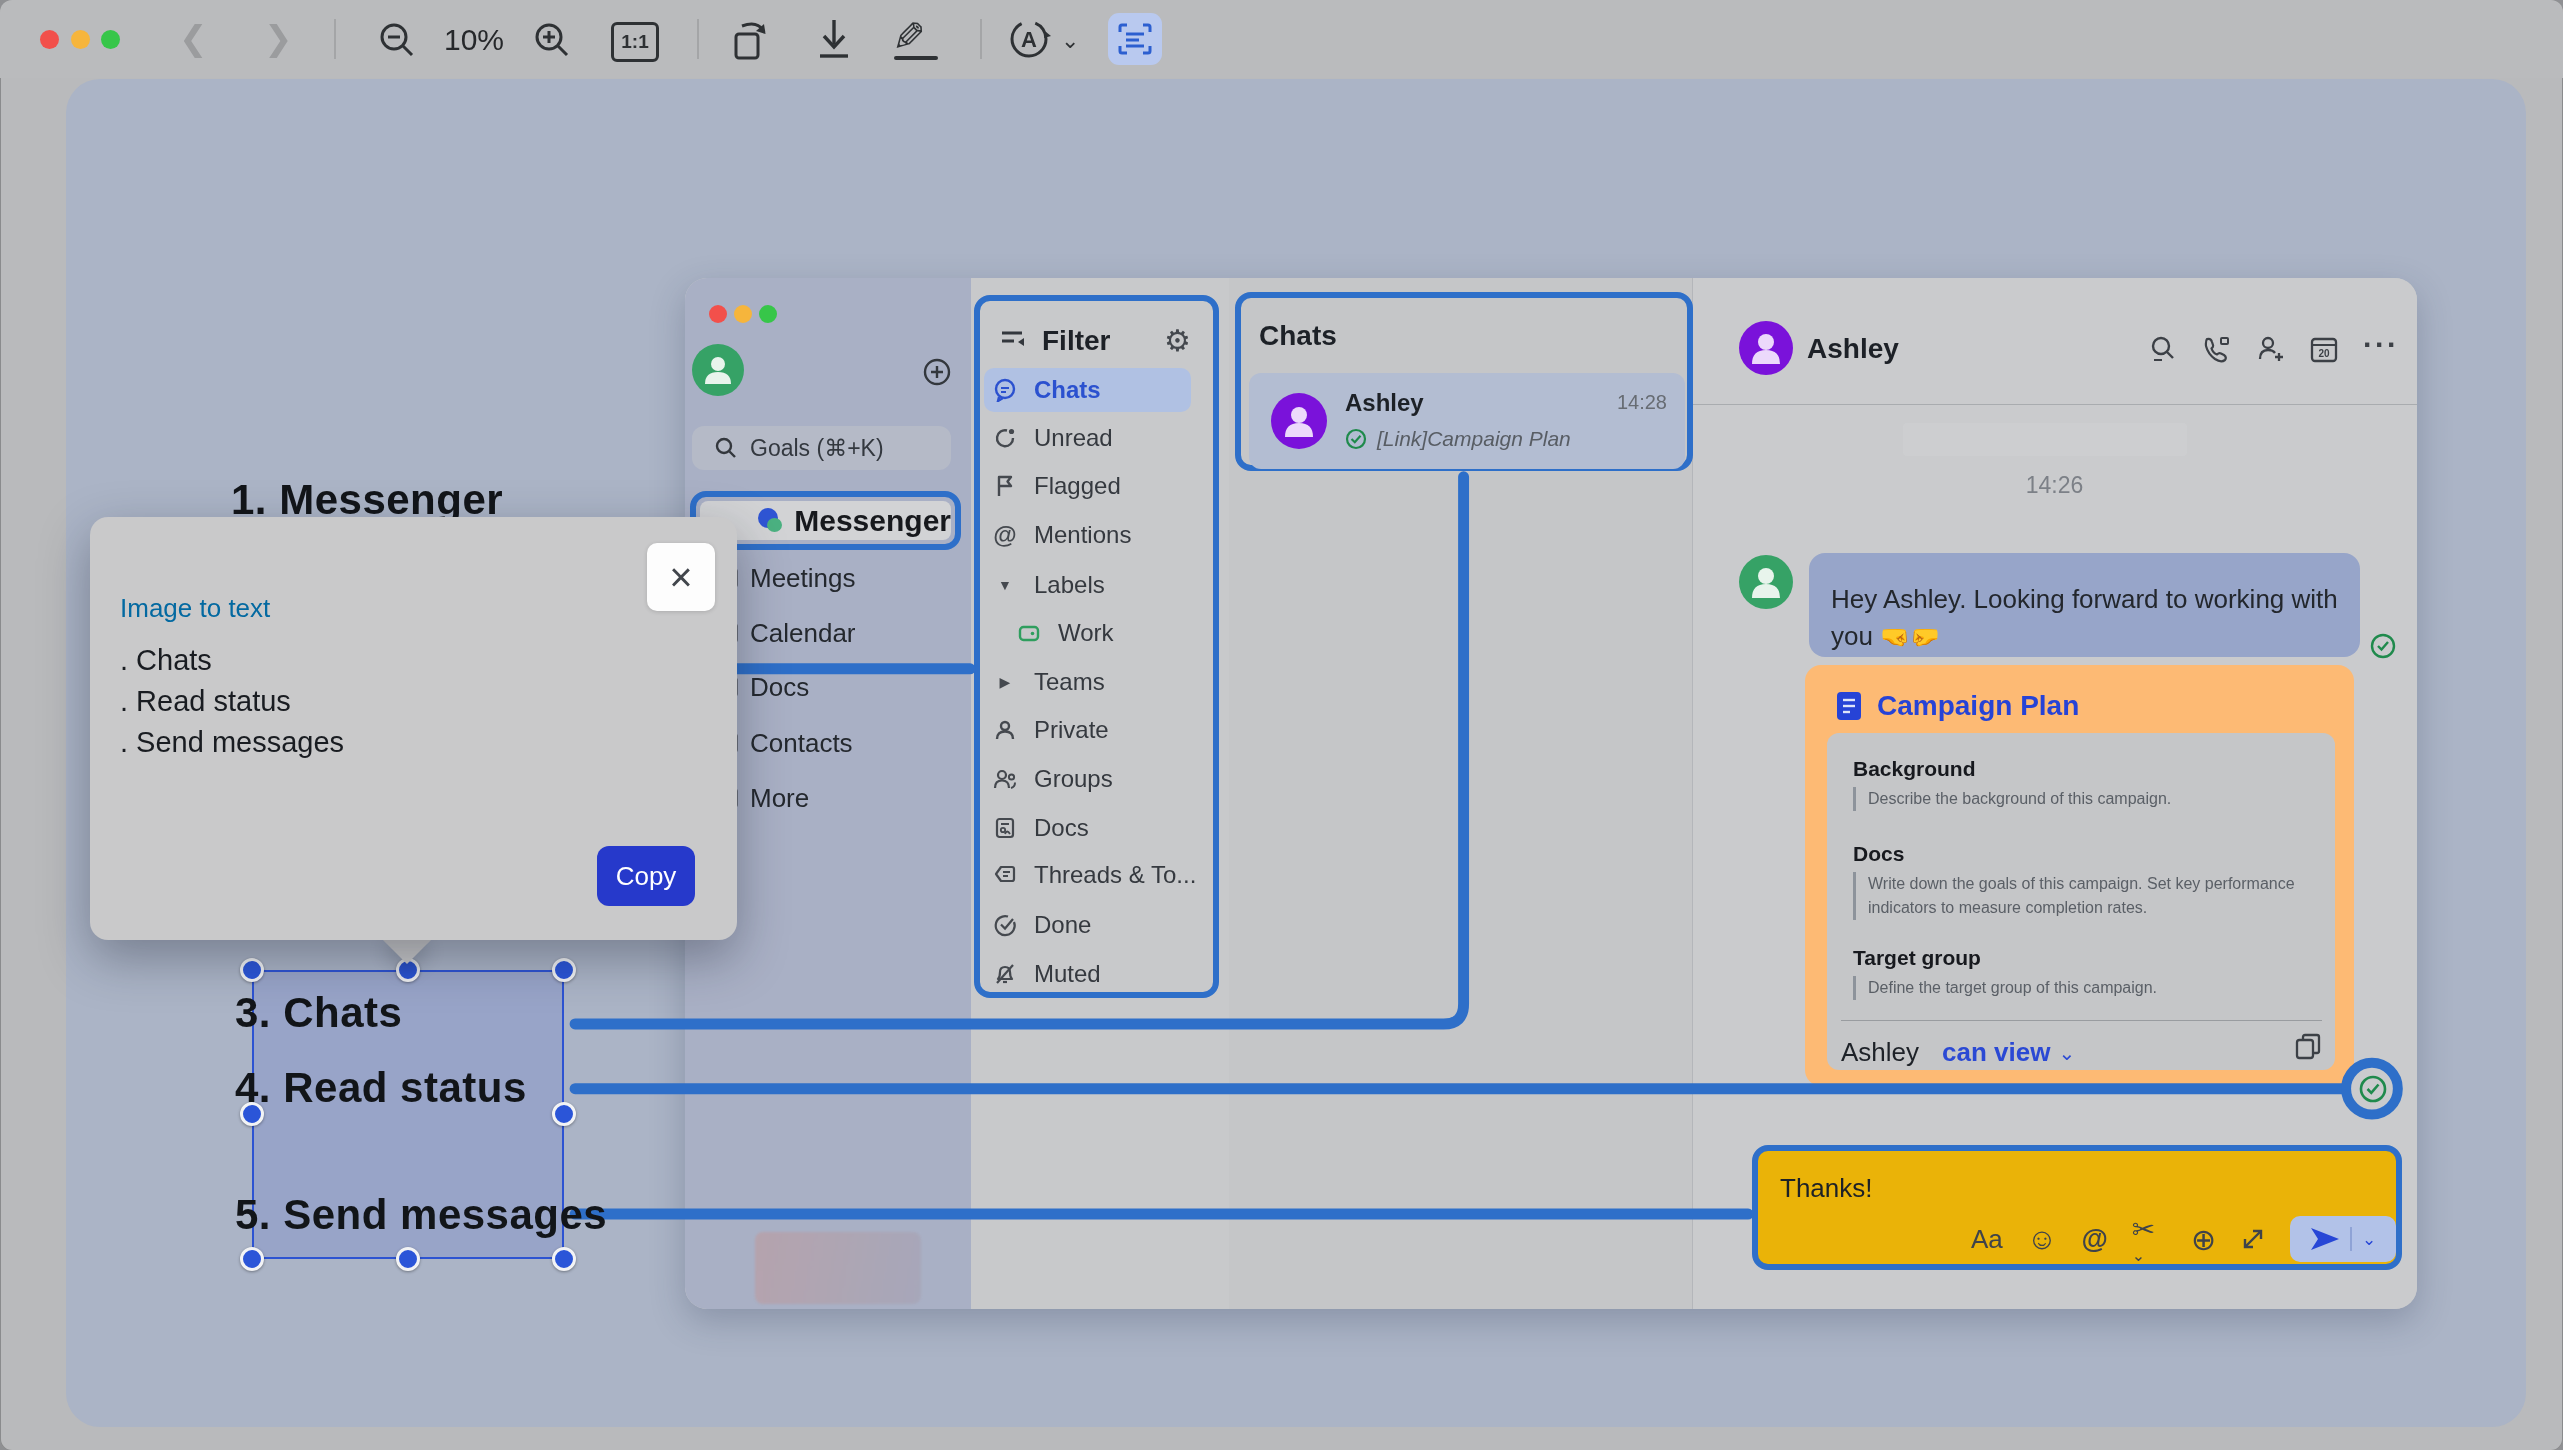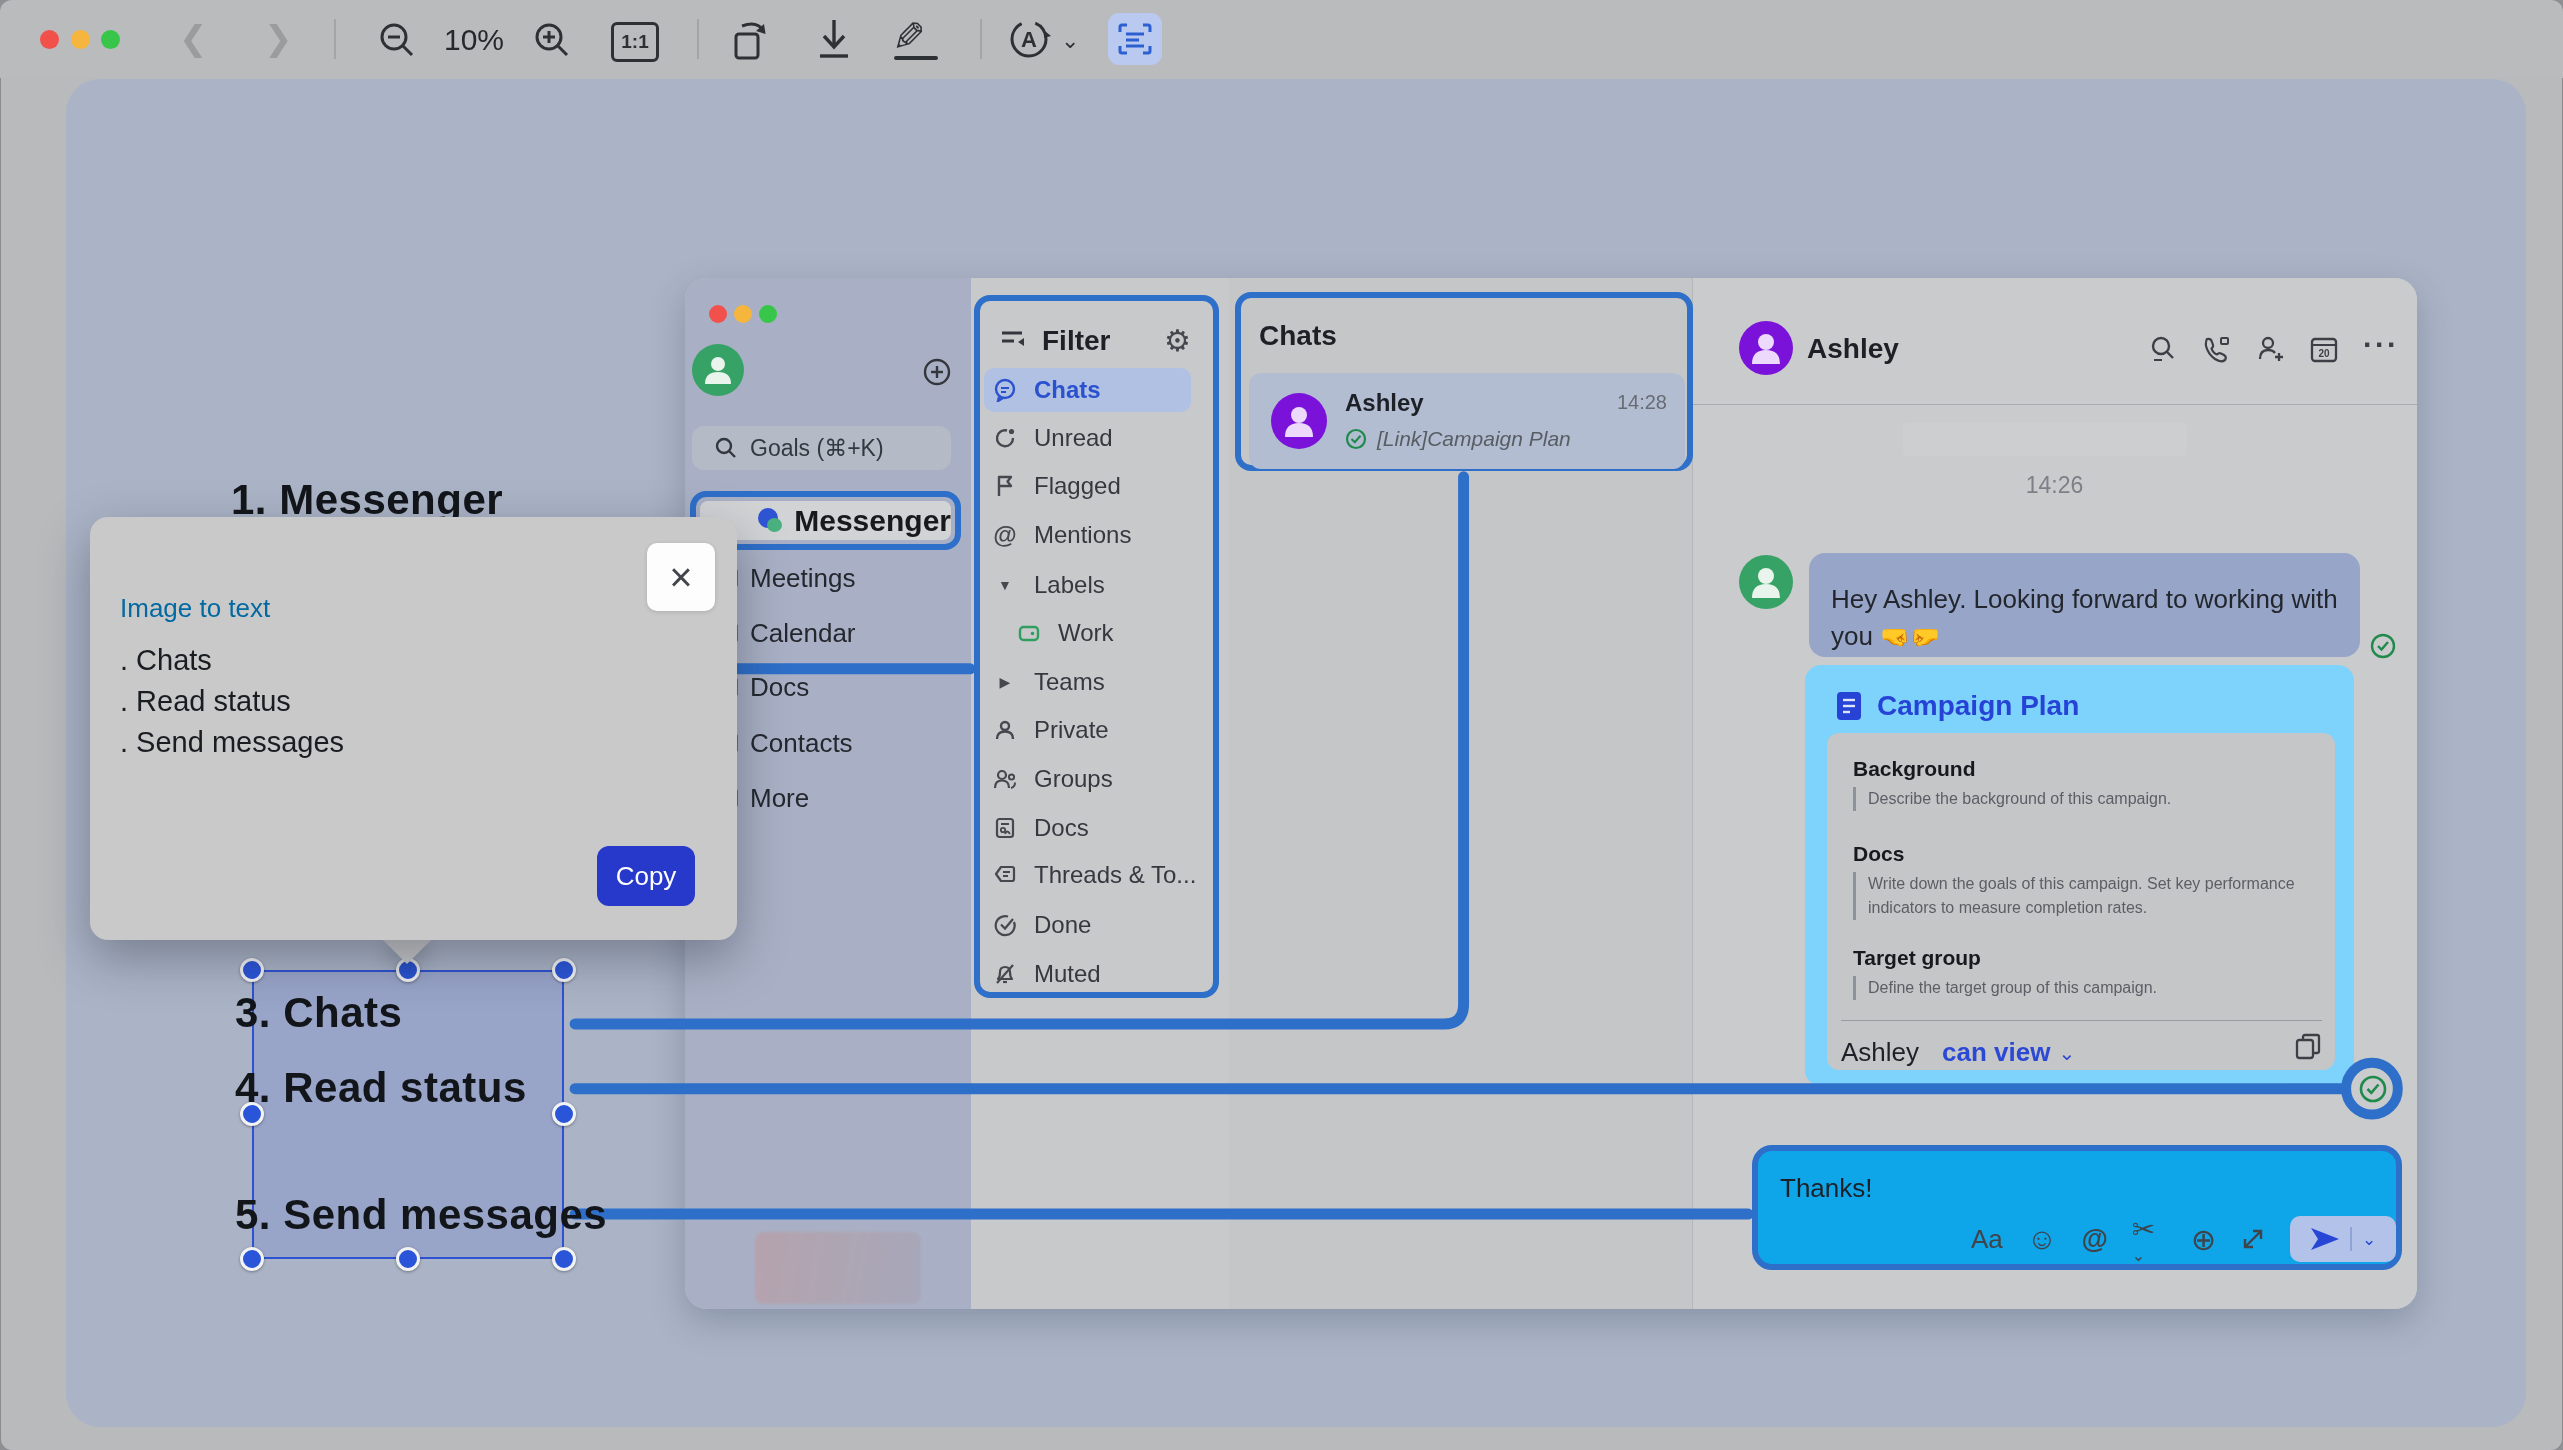--- a/index.html
+++ b/index.html
@@ -389,21 +389,21 @@
       <span>you</span>
       <span style="color:#c96a2e;font-size:24px;">🤜🤛</span>
     </div>
     <div class="abs" style="left:1685px;top:355px;">
       <svg width="26" height="26" viewBox="0 0 26 26">
           <circle cx="13" cy="13" r="11" fill="none" stroke="#1f8a4c" stroke-width="2.4"></circle>
           <path d="M8 13 L11.5 16.5 L18 9" fill="none" stroke="#1f8a4c" stroke-width="2.4"></path>
         </svg>
     </div>
 
-    <div class="abs" style="left:1120px;top:387px;width:549px;height:421px;background:#7dd3fc;border-radius:16px;">
+    <div class="abs" style="left:1120px;top:387px;width:549px;height:421px;background:#fdba74;border-radius:16px;">
       <div style="position:absolute;left:30px;top:25px;display:flex;align-items:center;">
         <svg width="28" height="30" viewBox="0 0 28 30">
             <rect x="2" y="1" width="24" height="28" rx="4" fill="#2643d6"></rect>
             <line x1="8" y1="9" x2="20" y2="9" stroke="#dfe5f9" stroke-width="2.4"></line>
             <line x1="8" y1="15" x2="20" y2="15" stroke="#dfe5f9" stroke-width="2.4"></line>
             <line x1="8" y1="21" x2="15" y2="21" stroke="#dfe5f9" stroke-width="2.4"></line>
           </svg>
         <span style="margin-left:14px;font-size:28px;font-weight:bold;color:#2643d6;">Campaign Plan</span>
       </div>
       <div style="position:absolute;left:22px;top:68px;width:508px;height:337px;background:#c5c6c8;border-radius:12px;">
@@ -428,21 +428,21 @@
       </div>
     </div>
 
     <div class="abs" style="left:1674px;top:797px;">
       <svg width="28" height="28" viewBox="0 0 28 28">
           <circle cx="14" cy="14" r="12" fill="#cacbcd" stroke="#1f8a4c" stroke-width="2.6"></circle>
           <path d="M8.5 14 L12.3 17.8 L19.5 9.5" fill="none" stroke="#1f8a4c" stroke-width="2.6"></path>
         </svg>
     </div>
 
-    <div class="abs annbox" style="left:1067px;top:867px;width:650px;height:125px;background:#0ea5e9;border-radius:20px;">
+    <div class="abs annbox" style="left:1067px;top:867px;width:650px;height:125px;background:#eab308;">
       <div style="position:absolute;left:22px;top:22px;font-size:26px;color:#1d2127;">Thanks!</div>
       <div style="position:absolute;left:213px;top:62px;display:flex;align-items:center;gap:24px;color:#3f434a;">
         <span style="font-size:26px;">Aa</span>
         <span style="font-size:30px;">☺</span>
         <span style="font-size:27px;font-weight:bold;">@</span>
         <span><span style="font-size:28px;">✂</span><span style="font-size:16px;">⌄</span></span>
         <span style="font-size:30px;">⊕</span>
         <span>
             <svg width="26" height="26" viewBox="0 0 26 26">
               <line x1="5" y1="21" x2="21" y2="5" stroke="#3f434a" stroke-width="2.4"></line>

